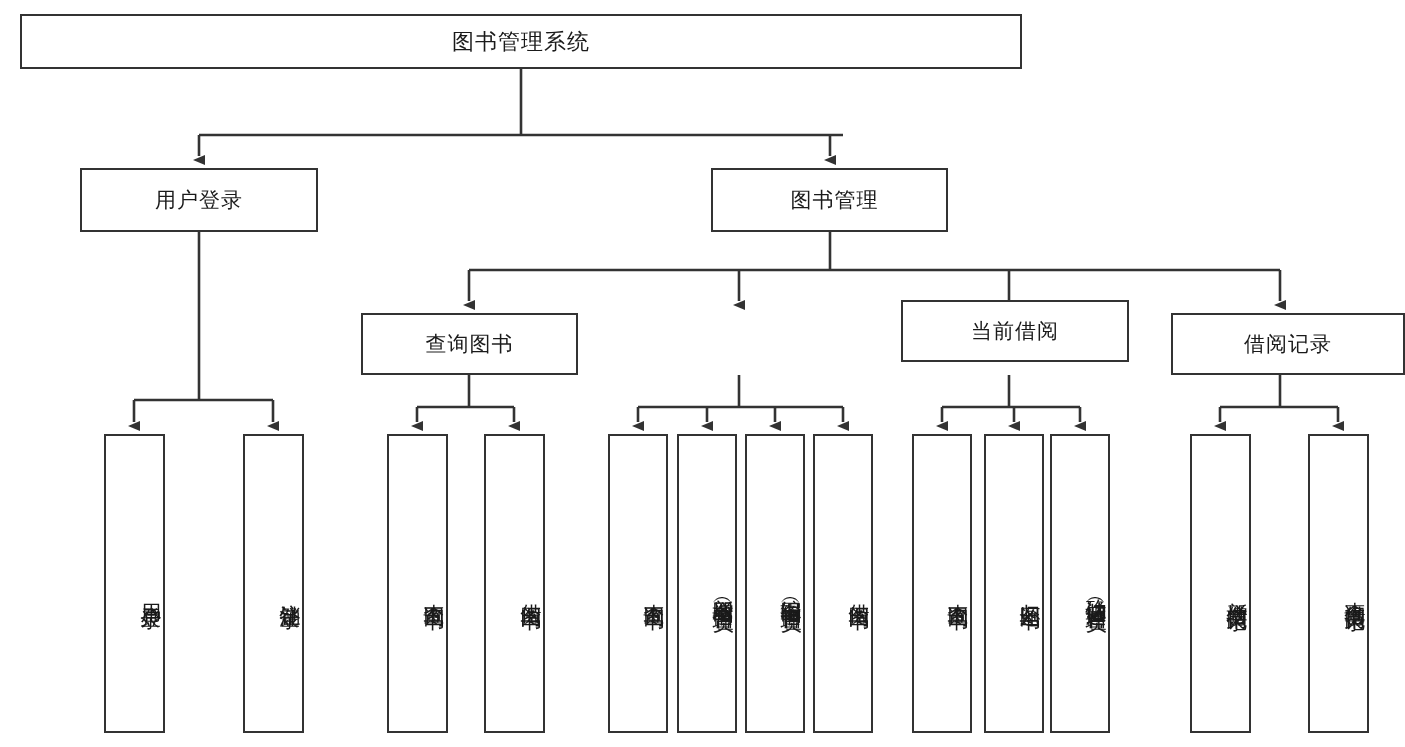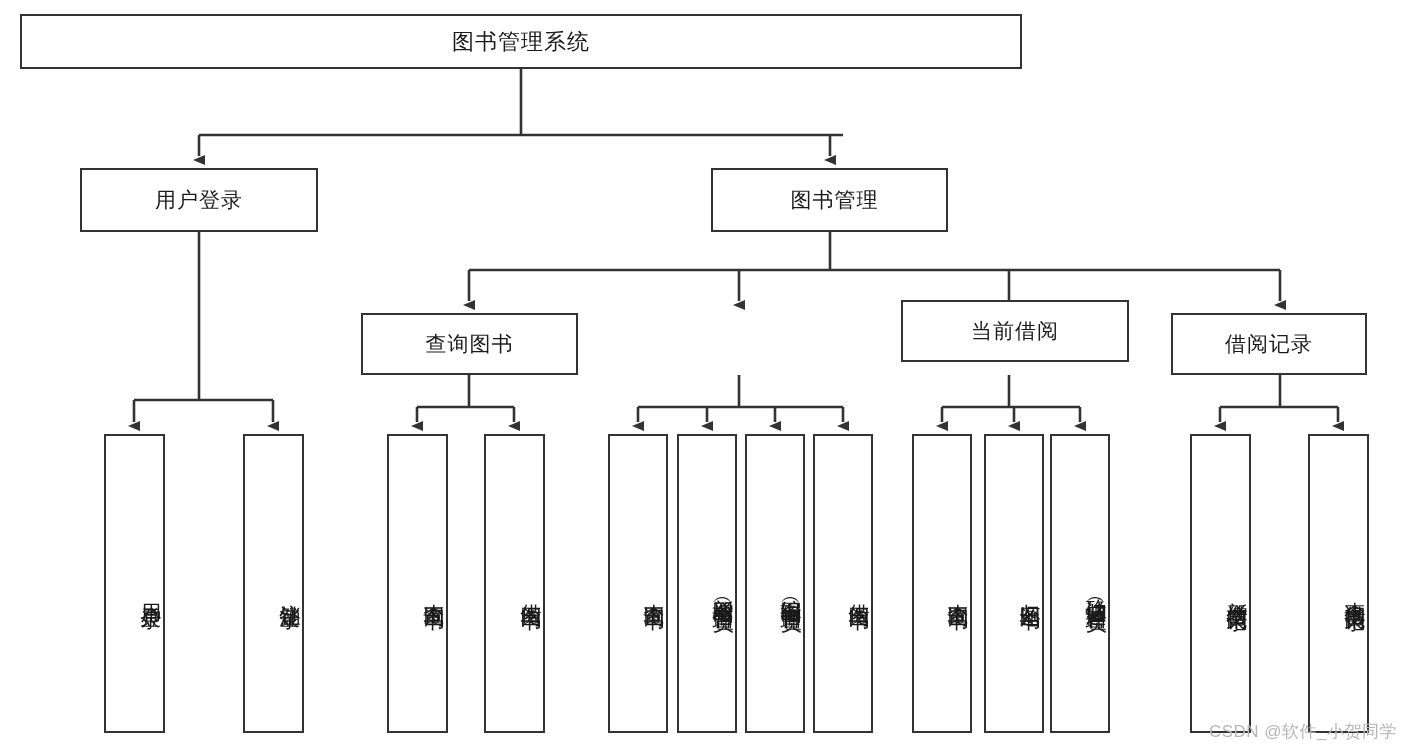--- a/index.html
+++ b/index.html
@@ -138,21 +138,21 @@
 
   <div class="node horiz" style="left:80px; top:168px; width:238px; height:64px;">用户登录</div>
 
   <div class="node horiz" style="left:711px; top:168px; width:237px; height:64px;padding-left:10px;">图书管理</div>
 
   <div class="node horiz" style="left:361px; top:313px; width:217px; height:62px;">查询图书</div>
 
 
   <div class="node horiz" style="left:901px; top:300px; width:228px; height:62px;">当前借阅</div>
 
-  <div class="node horiz" style="left:1171px; top:313px; width:196px; height:62px;">借阅记录</div>
+  <div class="node horiz" style="left:1171px; top:313px; width:234px; height:62px;">借阅记录</div>
 
   <div class="node leaf" style="left:104px; top:434px; width:61px; height:299px;">用户登录</div>
 
   <div class="node leaf" style="left:243px; top:434px; width:61px; height:299px;">注销登录</div>
 
   <div class="node leaf" style="left:387px; top:434px; width:61px; height:299px;">查询图书</div>
 
   <div class="node leaf" style="left:484px; top:434px; width:61px; height:299px;">借阅图书</div>
 
   <div class="node leaf" style="left:608px; top:434px; width:60px; height:299px;">查询图书</div>
@@ -166,15 +166,14 @@
   <div class="node leaf" style="left:912px; top:434px; width:60px; height:299px;">查询图书</div>
 
   <div class="node leaf" style="left:984px; top:434px; width:60px; height:299px;">归还图书</div>
 
   <div class="node leaf" style="left:1050px; top:434px; width:60px; height:299px;">确认归还（管理员）</div>
 
   <div class="node leaf" style="left:1190px; top:434px; width:61px; height:299px;">新增借阅记录</div>
 
   <div class="node leaf" style="left:1308px; top:434px; width:61px; height:299px;">查询借阅记录</div>
 
-  <div class="watermark">CSDN @软件_小贺同学</div>
 
 </div>
 
 </body></html>

